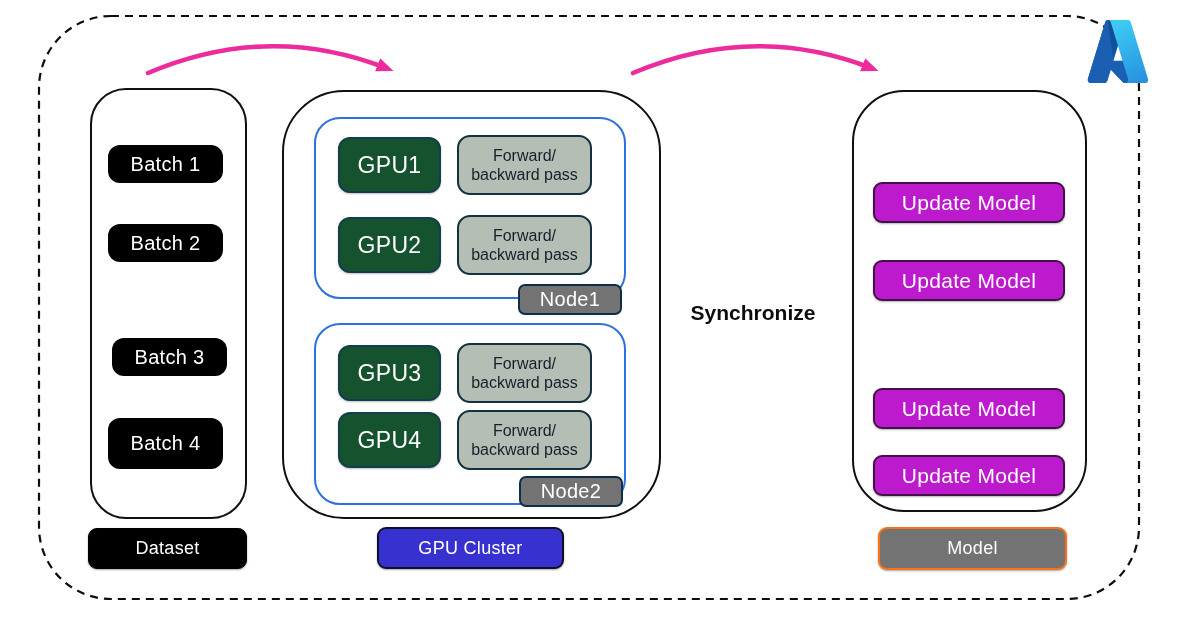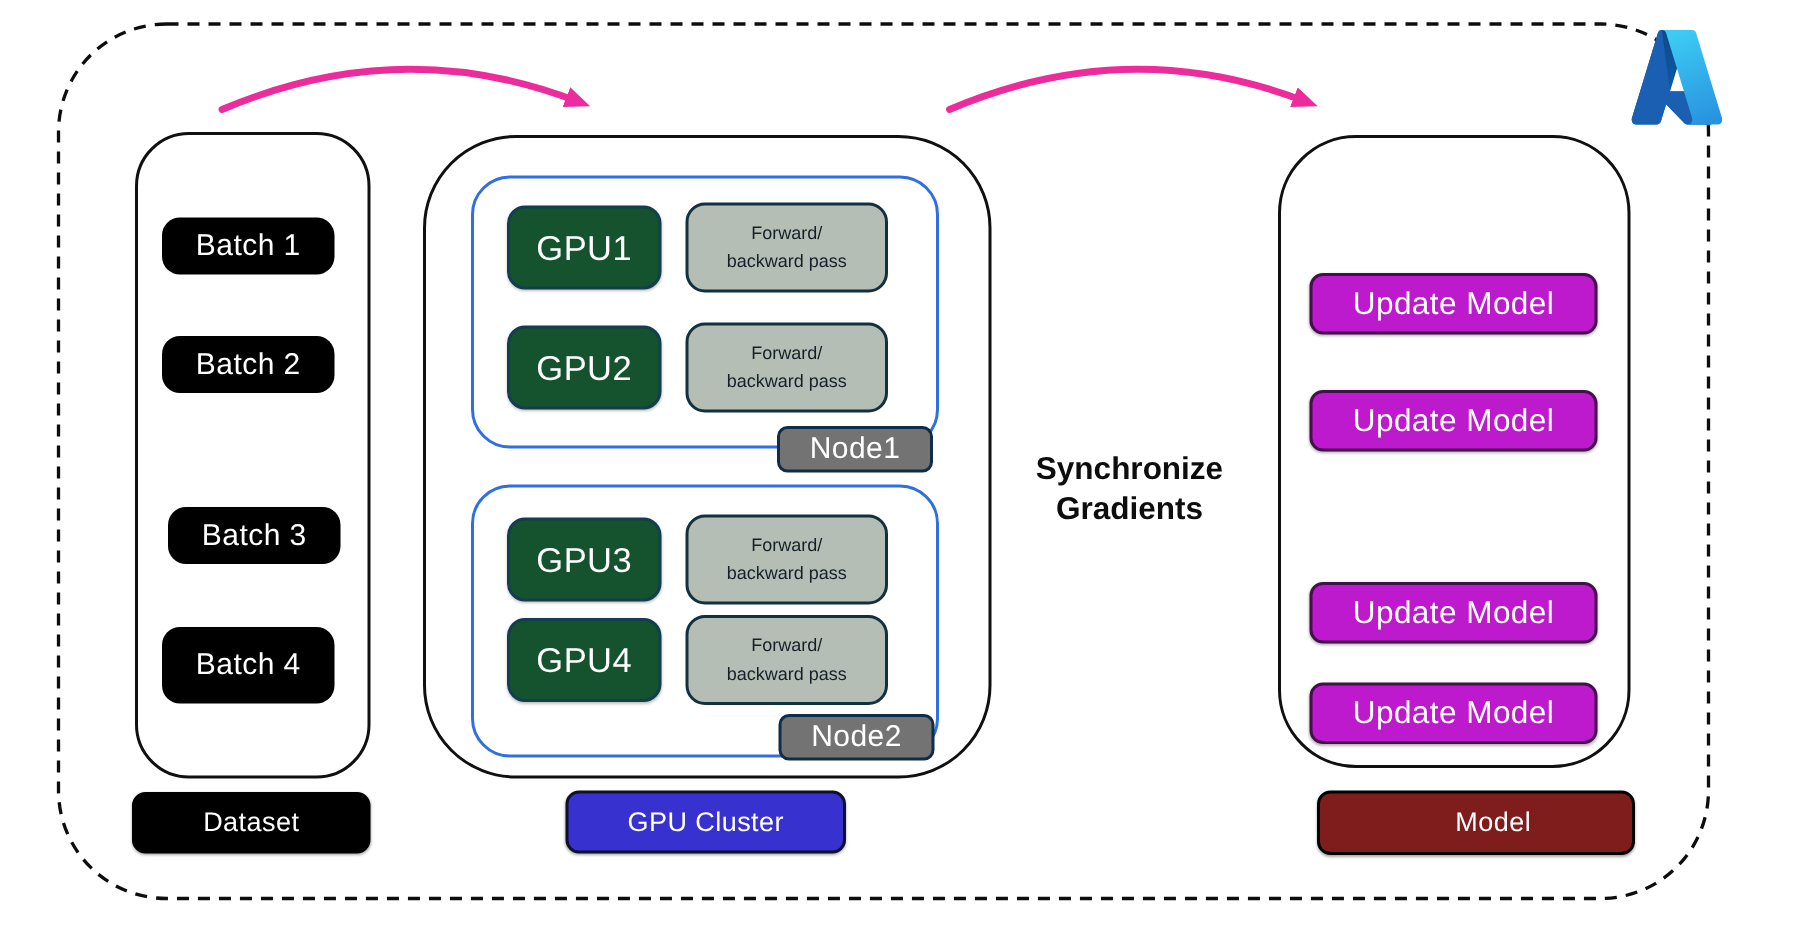--- a/index.html
+++ b/index.html
@@ -16,32 +16,32 @@
     z-index:2;color:#ffffff;letter-spacing:.3px;
   }
   .batch{
     background:#000000;border-radius:12px;font-size:20px;
   }
   .col-label{
     border-radius:9px;font-size:18px;box-shadow:0 1px 2px rgba(0,0,0,.35);
   }
   .dataset-label{background:#000000;border:1.5px solid #000;}
   .cluster-label{background:#3732cf;border:2px solid #10102a;}
-  .model-label{background:#7f1d1d;border:2px solid #000000;padding-left:23px;}
+  .model-label{background:#737373;border:2px solid #f97316;}
   .node-box{
     position:absolute;border:2px solid #2f6fe0;border-radius:26px;z-index:1;background:transparent;
   }
   .gpu{
     background:#14532d;border:2.2px solid #123e4d;border-radius:12px;font-size:23px;
     box-shadow:0 1px 2px rgba(0,0,0,.25);
   }
   .pass{
     position:absolute;display:flex;flex-direction:column;align-items:center;justify-content:center;
     background:#b4beb4;border:2.2px solid #12303e;border-radius:13px;z-index:2;
-    color:#15202b;font-size:12px;line-height:19px;text-align:center;
+    color:#15202b;font-size:16px;line-height:19px;text-align:center;
   }
   .node-tag{
     background:#737373;border:2px solid #0f2d46;border-radius:7px;font-size:20px;z-index:3;text-align:right;
   }
   .update{
     background:#be1acd;border:2px solid #42104a;border-radius:9px;font-size:21px;
     box-shadow:0 1px 2px rgba(0,0,0,.3);
     margin-top:36px;
   }
   .sync-text{
@@ -115,21 +115,20 @@
   <div class="pass" style="left:457px;top:410px;width:131px;height:56px;">
     <span>Forward/</span>
     <span>backward pass</span>
   </div>
   <div class="pill node-tag" style="left:519px;top:476px;width:100px;height:27px;">Node2</div>
 
   <div class="pill col-label cluster-label" style="left:377px;top:527px;width:183px;height:38px;">GPU Cluster</div>
 
   <div class="sync-text">
     <div>Synchronize</div>
-    <div>Gradients</div>
   </div>
 
   <div class="container" style="left:852px;top:90px;width:231px;height:418px;border-radius:52px;"></div>
   <div class="pill update" style="left:873px;top:146px;width:188px;height:37px;">Update Model</div>
   <div class="pill update" style="left:873px;top:224px;width:188px;height:37px;">Update Model</div>
   <div class="pill update" style="left:873px;top:352px;width:188px;height:37px;">Update Model</div>
   <div class="pill update" style="left:873px;top:419px;width:188px;height:37px;">Update Model</div>
   <div class="pill col-label model-label" style="left:878px;top:527px;width:185px;height:39px;">Model</div>
 
 </div>

